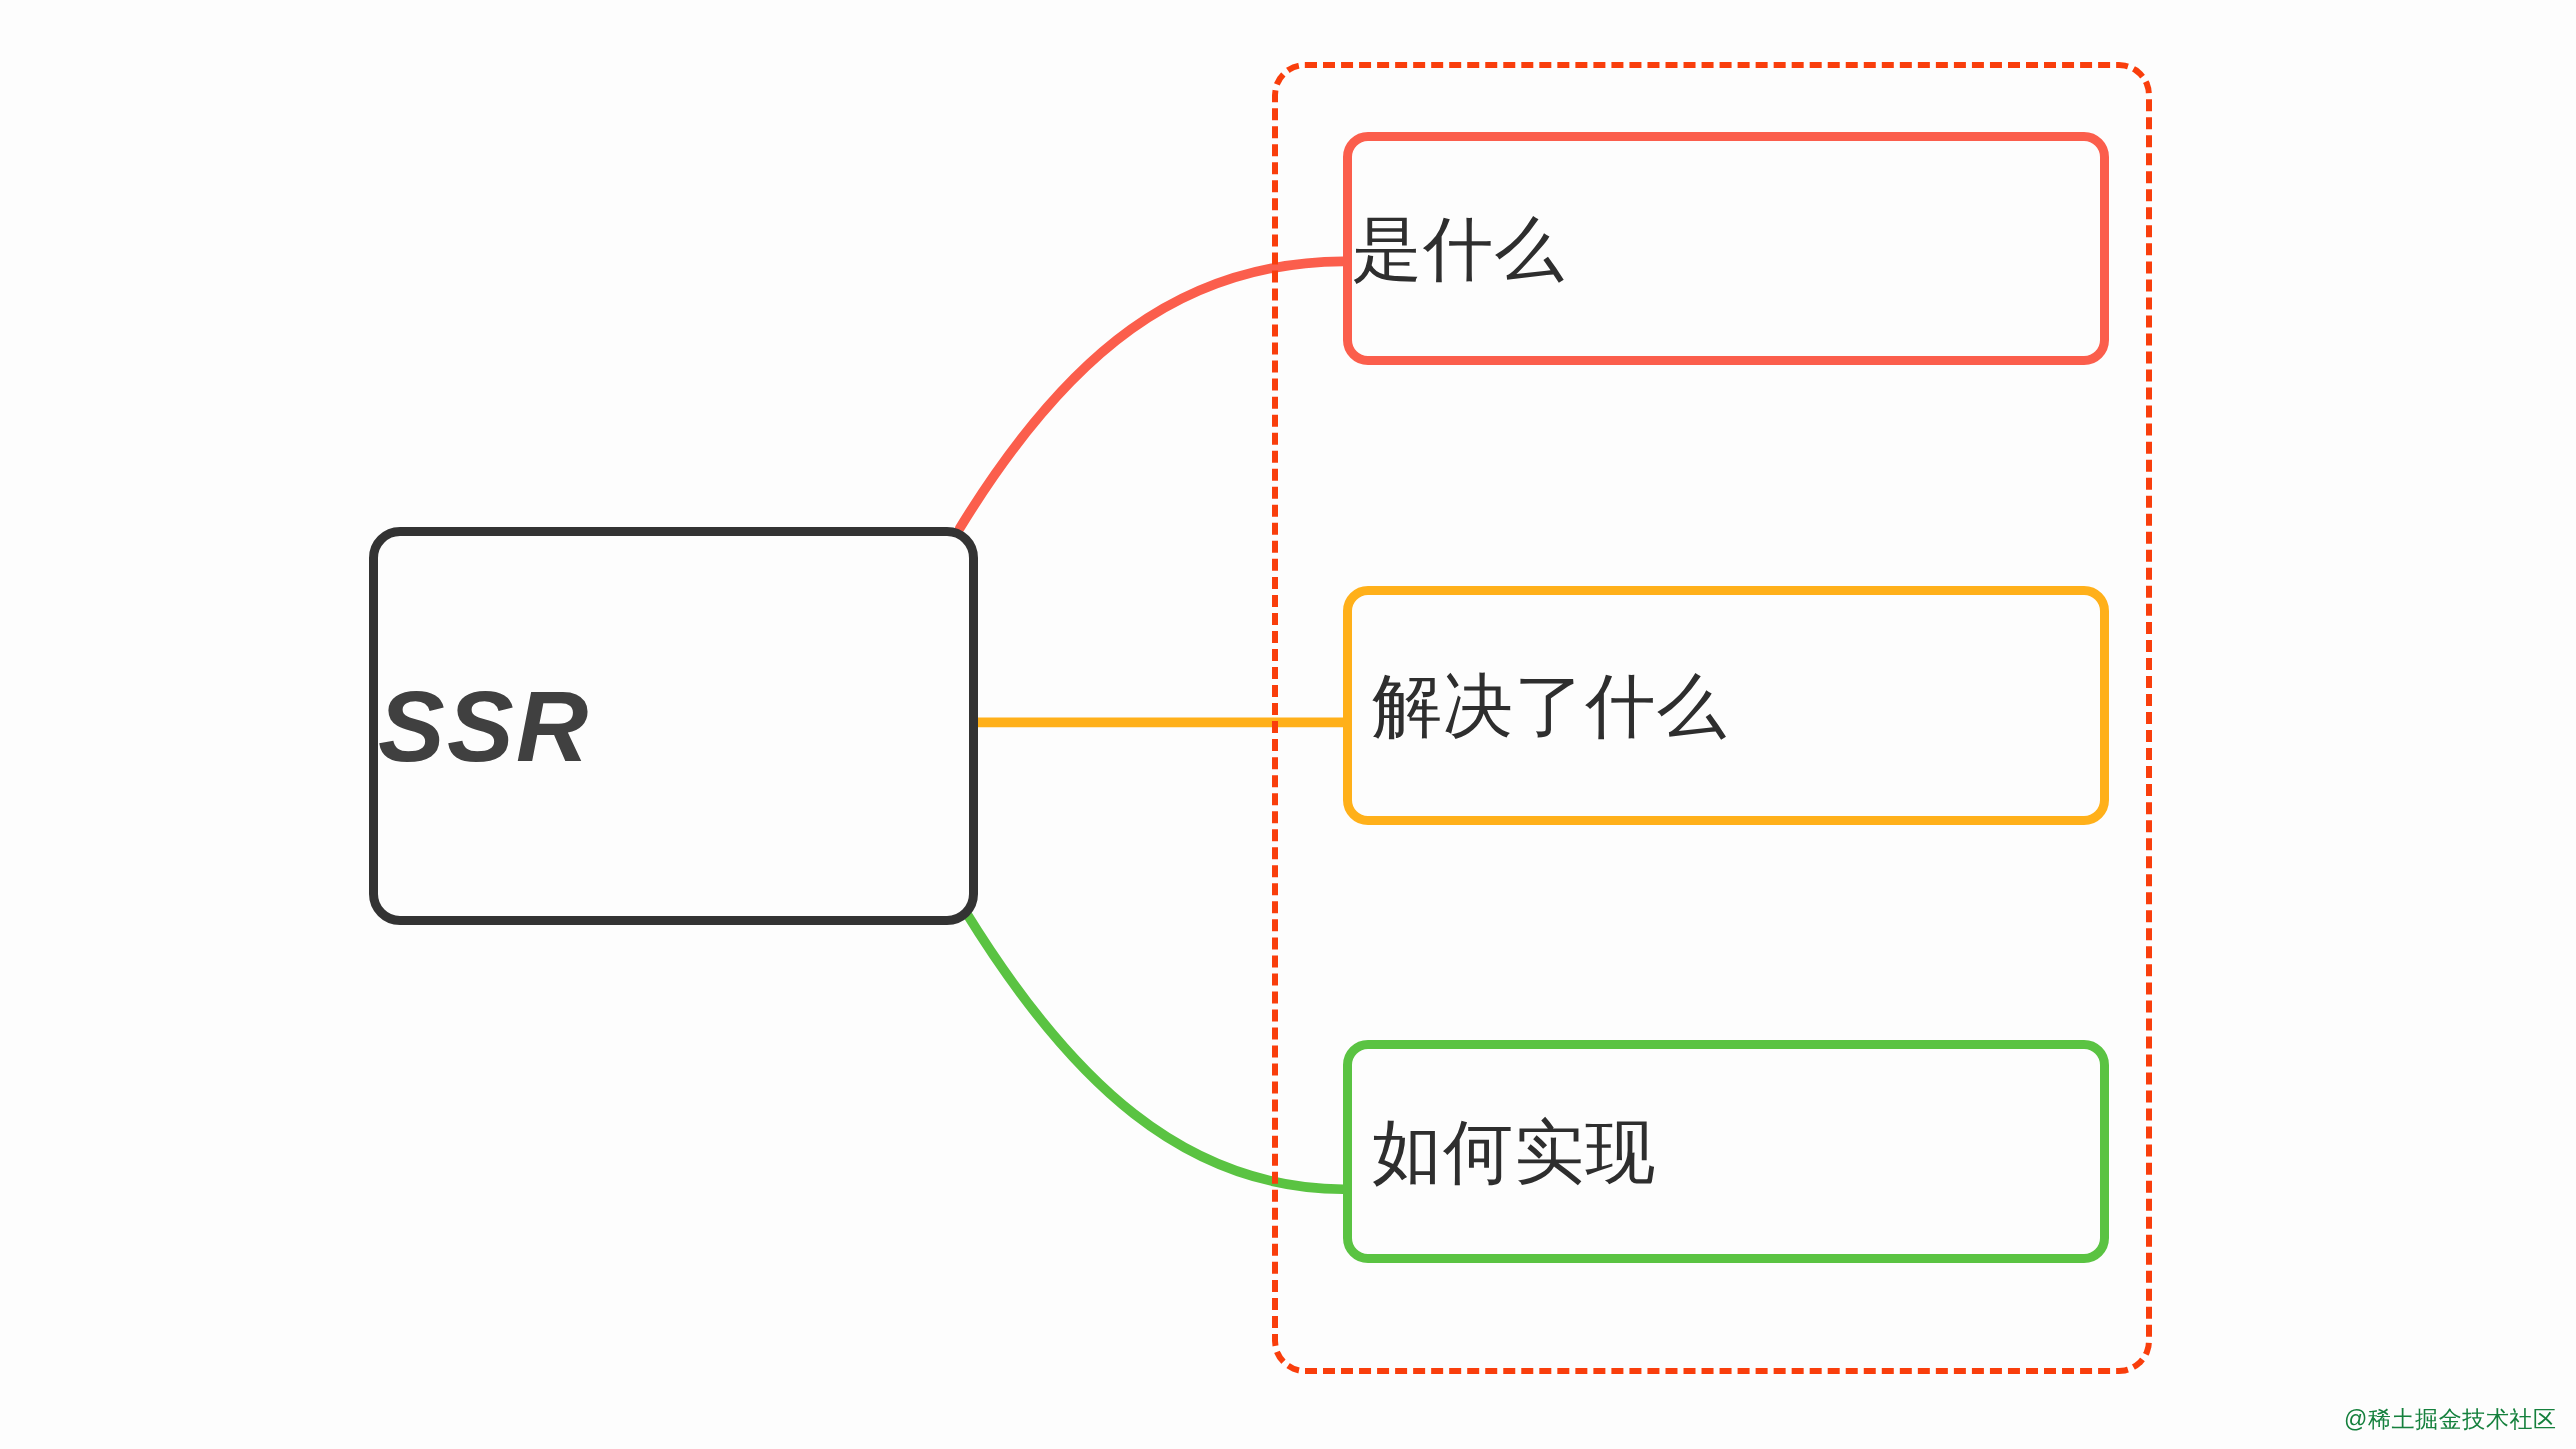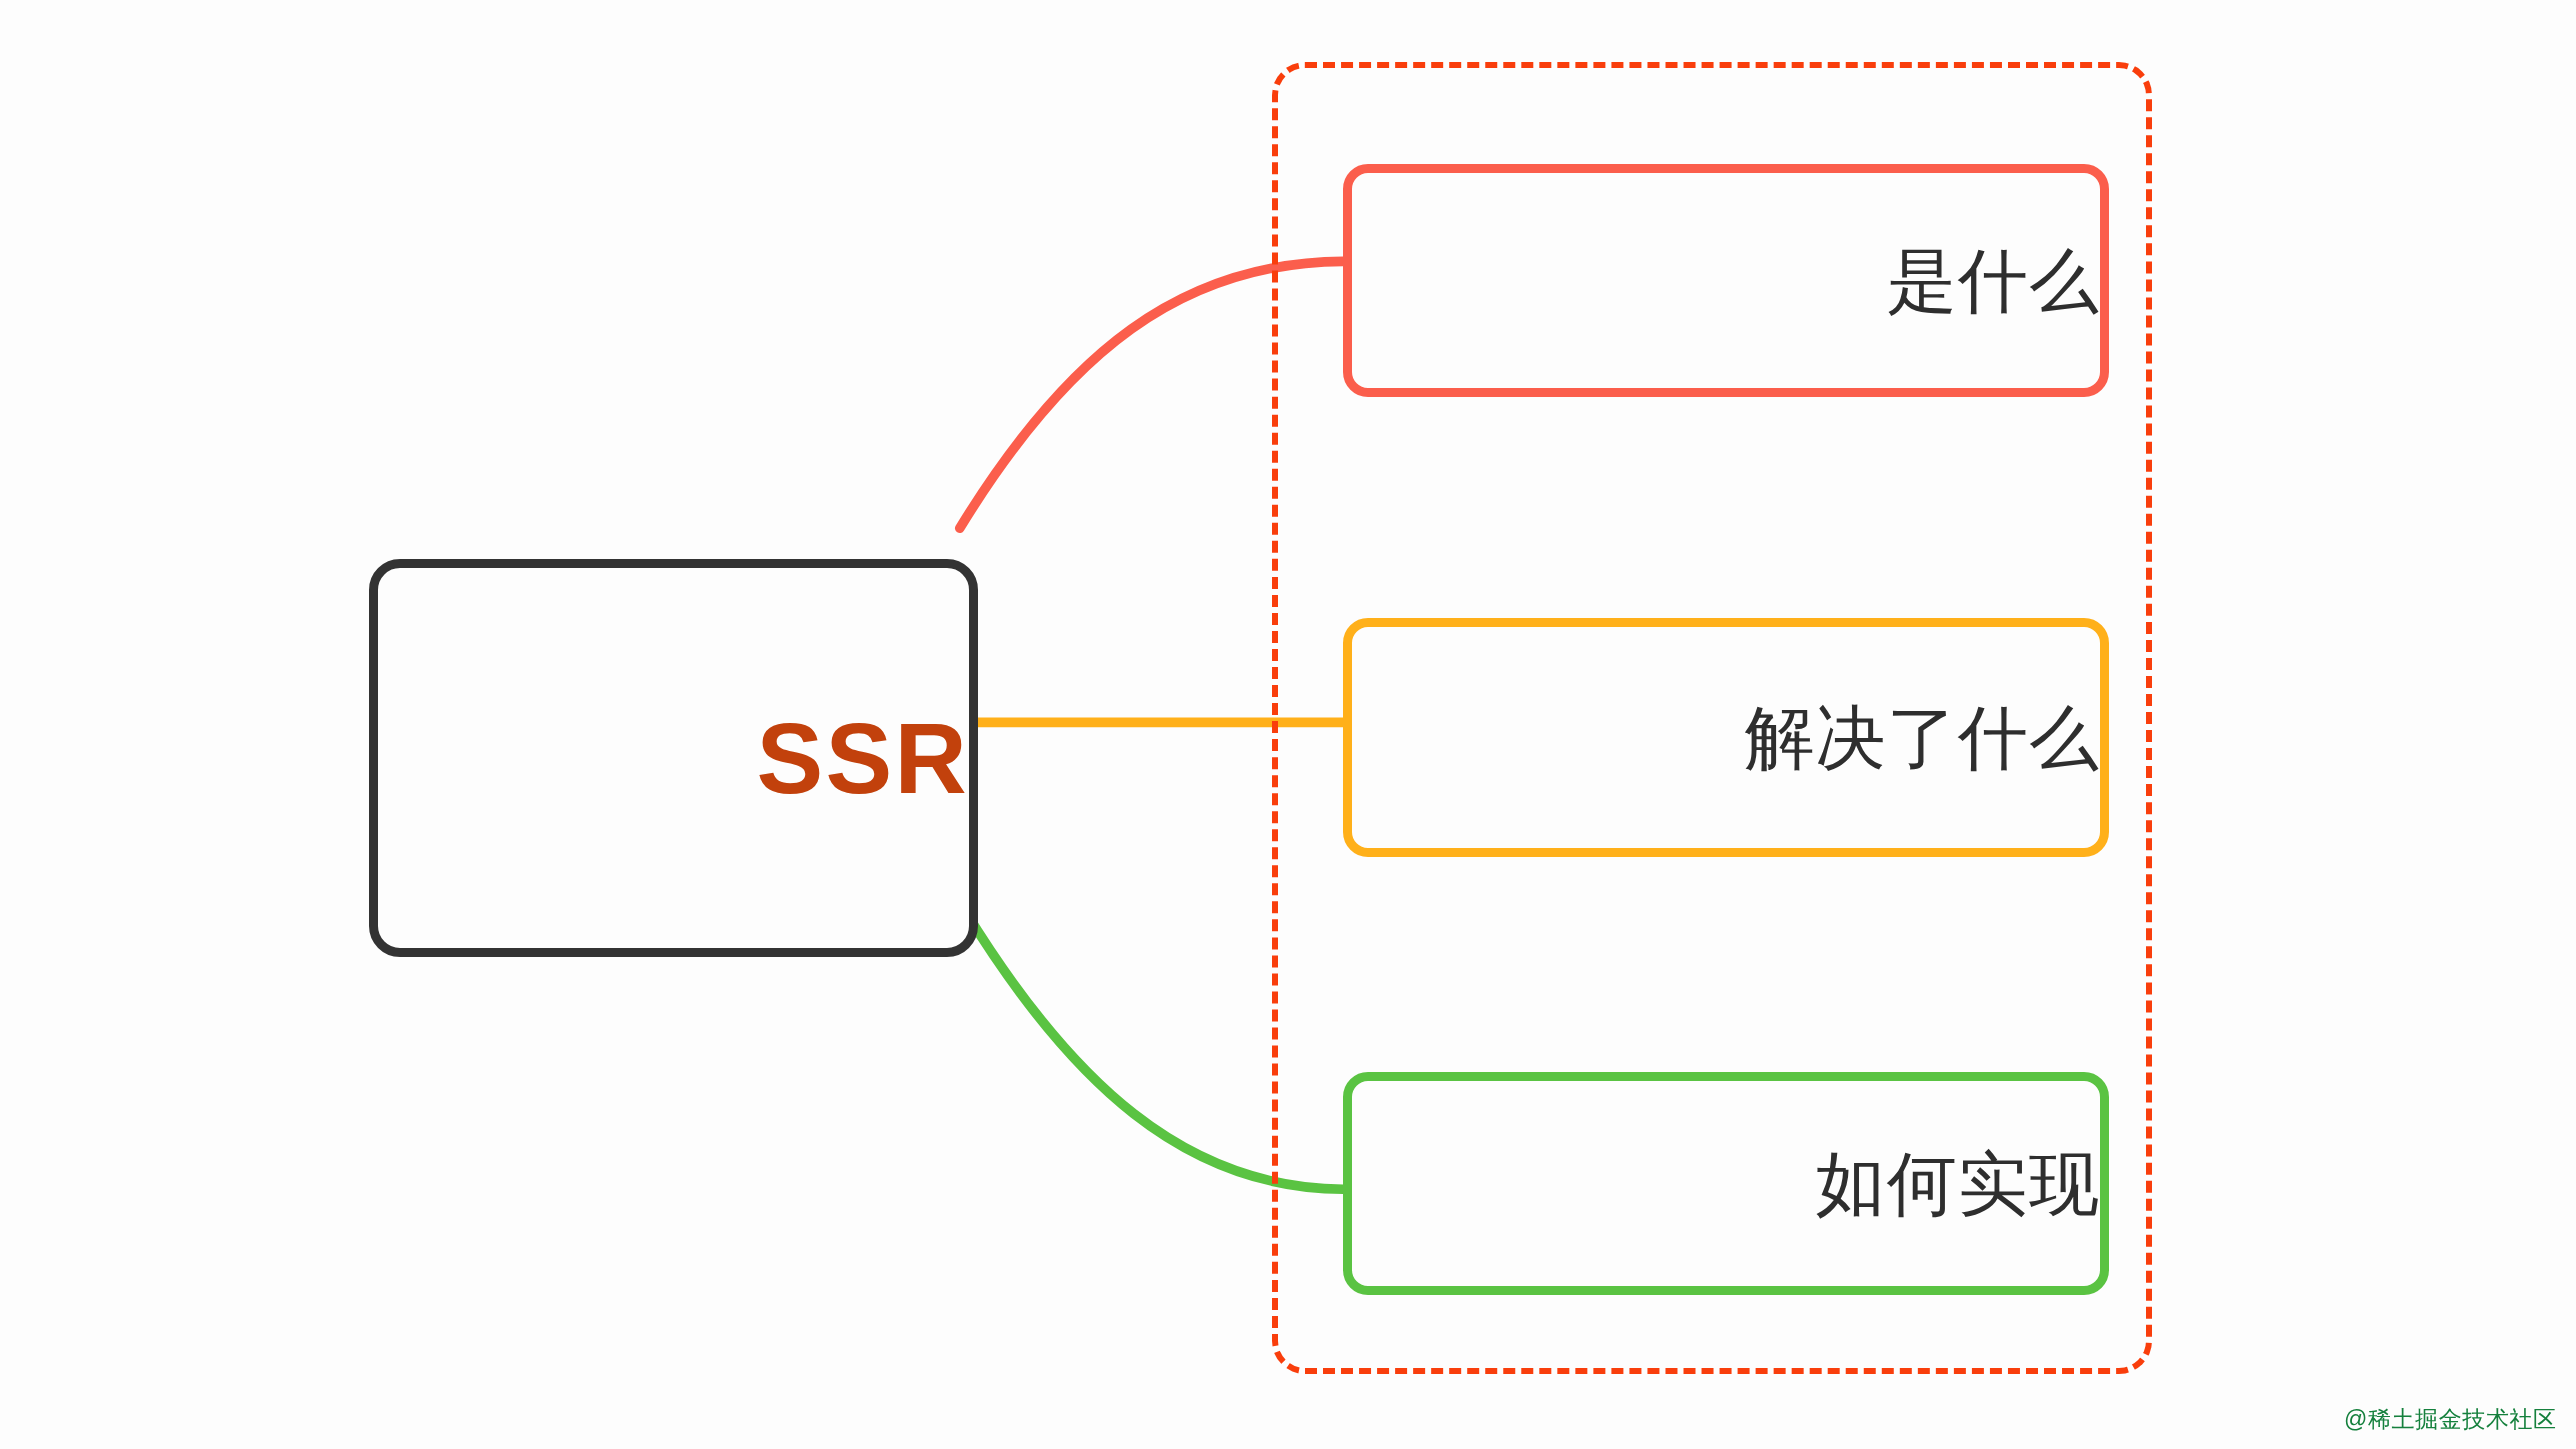--- a/index.html
+++ b/index.html
@@ -46,39 +46,39 @@
     z-index: 2;
   }
 
   
   .node {
     position: absolute;
     box-sizing: border-box;
     background: #fdfdfd;
     display: flex;
     align-items: center;
-    justify-content: flex-end;
+    justify-content: flex-start;
     z-index: 3;
-    margin-top: 32px;
   }
 
   .node-root {
     left: 369px;
     top: 527px;
     width: 609px;
     height: 398px;
     border: 9.7px solid #333333;
     border-radius: 31px;
   }
   .node-root .node-label {
     font-size: 100px;
     font-weight: 700;
-    color: #c2410c;
+    color: #404040;
     letter-spacing: 2.3px;
     line-height: 1;
+    font-style: italic;
   }
 
   .node-child {
     left: 1343px;
     width: 766px;
     border-width: 9px;
     border-style: solid;
     border-radius: 25px;
   }
   .node-child .node-label {

